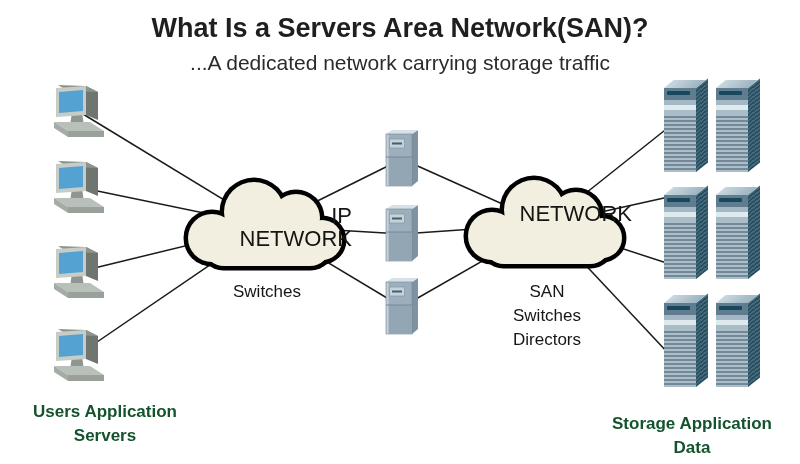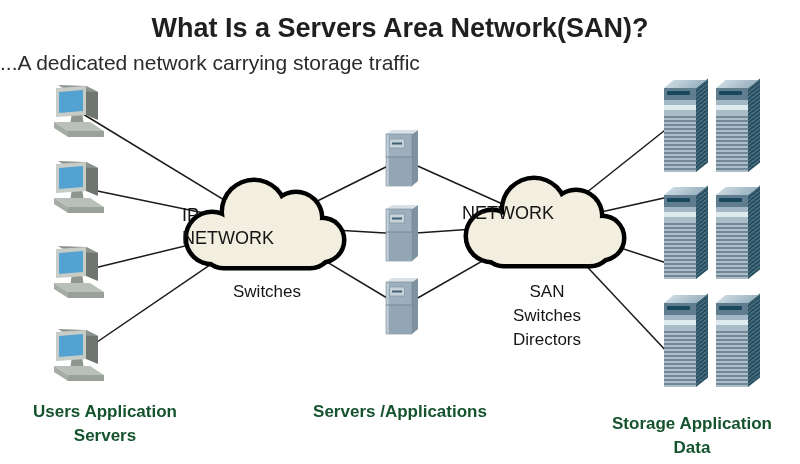--- a/index.html
+++ b/index.html
@@ -4,29 +4,29 @@
 <style>
   html,body{margin:0;padding:0;background:#ffffff;}
   #stage{
     position:relative;width:800px;height:464px;overflow:hidden;
     background:#ffffff;font-family:"Liberation Sans",sans-serif;color:#1c1c1c;
   }
   #wires{position:absolute;left:0;top:0;width:800px;height:464px;z-index:1;}
   .node{position:absolute;z-index:2;}
   .cloud{position:absolute;z-index:3;width:170px;height:100px;}
   .cloud-text{
-    position:absolute;left:0;top:28px;width:170px;text-align:left;
-    font-size:18px;line-height:23px;color:#141414;z-index:4;
+    position:absolute;left:0;top:28px;width:170px;text-align:right;
+    font-size:22px;line-height:23px;color:#141414;z-index:4;
   }
   .hdr-title{
     position:absolute;top:13px;left:0;width:800px;text-align:center;
     font-size:27px;font-weight:bold;color:#1f1f1f;z-index:5;
   }
   .hdr-subtitle{
-    position:absolute;top:51px;left:0;width:800px;
+    position:absolute;top:51px;left:0;width:800px;text-align:center;
     font-size:21px;font-weight:400;color:#2b2b2b;z-index:5;
   }
   .caption{
     position:absolute;text-align:center;font-size:17px;line-height:24px;
     color:#161616;z-index:5;width:170px;
   }
   .group-label{
     position:absolute;text-align:center;font-size:17px;line-height:24px;
     font-weight:600;color:#14532d;z-index:5;
   }
@@ -273,21 +273,18 @@
   <div class="caption" style="left:462px;top:280px;">
     <div>SAN</div>
     <div>Switches</div>
     <div>Directors</div>
   </div>
 
   <div class="group-label" style="left:15px;top:400px;width:180px;">
     <div>Users Application</div>
     <div>Servers</div>
   </div>
-  <div class="group-label" style="left:300px;top:400px;width:200px;">
-    <div>Servers /Applications</div>
-  </div>
   <div class="group-label" style="left:592px;top:412px;width:200px;">
     <div>Storage Application</div>
     <div>Data</div>
   </div>
 
 </div>
 
 </body></html>

